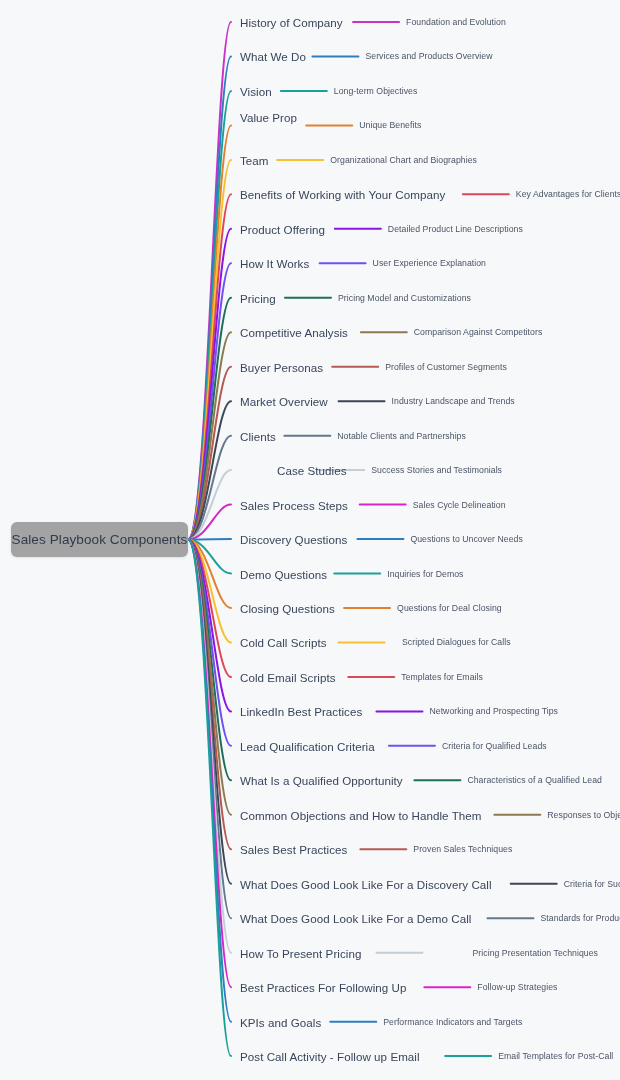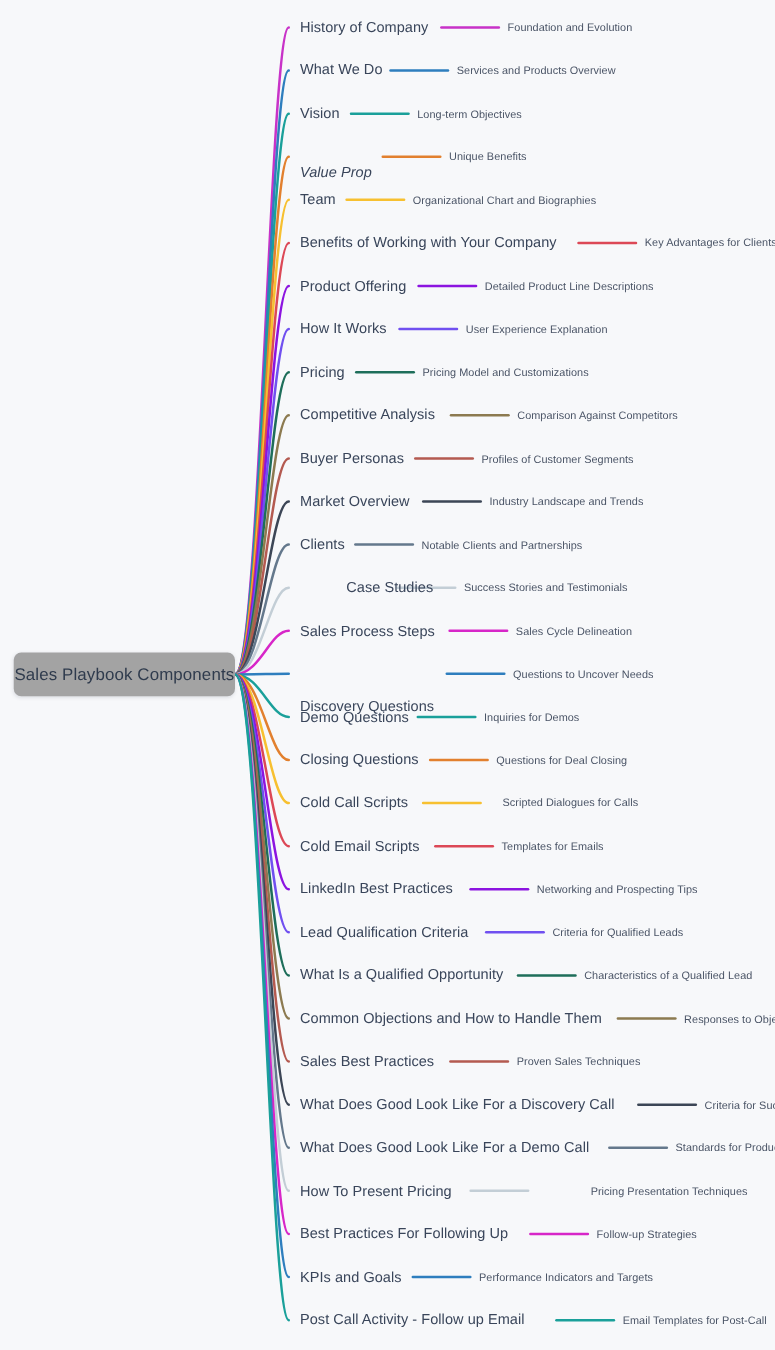--- a/index.html
+++ b/index.html
@@ -138,21 +138,21 @@
     <span class="root-node-label" style="color: rgb(47, 59, 77);">Sales Playbook Components</span>
   </div>
 
   <div id="labels-layer">
       <div class="l1-label" style="left: 240px; top: 22px;">History of Company</div>
       <div class="l2-label" style="left: 406.082px; top: 22px;">Foundation and Evolution</div>
       <div class="l1-label" style="left: 240px; top: 56.47px;">What We Do</div>
       <div class="l2-label" style="left: 365.424px; top: 56.47px;">Services and Products Overview</div>
       <div class="l1-label" style="left: 240px; top: 90.94px;">Vision</div>
       <div class="l2-label" style="left: 333.814px; top: 90.94px;">Long-term Objectives</div>
-      <div class="l1-label" style="left: 240px; top: 138px; font-style: italic;">Value Prop</div>
+      <div class="l1-label" style="left: 240px; top: 117px;">Value Prop</div>
       <div class="l2-label" style="left: 359.218px; top: 125.41px;">Unique Benefits</div>
       <div class="l1-label" style="left: 240px; top: 159.88px;">Team</div>
       <div class="l2-label" style="left: 330.276px; top: 159.88px;">Organizational Chart and Biographies</div>
       <div class="l1-label" style="left: 240px; top: 194.35px;">Benefits of Working with Your Company</div>
       <div class="l2-label" style="left: 515.818px; top: 194.35px;">Key Advantages for Clients</div>
       <div class="l1-label" style="left: 240px; top: 228.82px;">Product Offering</div>
       <div class="l2-label" style="left: 387.87px; top: 228.82px;">Detailed Product Line Descriptions</div>
       <div class="l1-label" style="left: 240px; top: 263.29px;">How It Works</div>
       <div class="l2-label" style="left: 372.616px; top: 263.29px;">User Experience Explanation</div>
       <div class="l1-label" style="left: 240px; top: 297.76px;">Pricing</div>
@@ -162,21 +162,21 @@
       <div class="l1-label" style="left: 240px; top: 366.7px;">Buyer Personas</div>
       <div class="l2-label" style="left: 385.202px; top: 366.7px;">Profiles of Customer Segments</div>
       <div class="l1-label" style="left: 240px; top: 401.17px;">Market Overview</div>
       <div class="l2-label" style="left: 391.582px; top: 401.17px;">Industry Landscape and Trends</div>
       <div class="l1-label" style="left: 240px; top: 435.64px;">Clients</div>
       <div class="l2-label" style="left: 337.294px; top: 435.64px;">Notable Clients and Partnerships</div>
       <div class="l1-label" style="left: 240px; top: 470.11px; margin-left: 37px;">Case Studies</div>
       <div class="l2-label" style="left: 371.166px; top: 470.11px;">Success Stories and Testimonials</div>
       <div class="l1-label" style="left: 240px; top: 504.58px;">Sales Process Steps</div>
       <div class="l2-label" style="left: 412.694px; top: 504.58px;">Sales Cycle Delineation</div>
-      <div class="l1-label" style="left: 240px; top: 539.05px; margin-top: 26px;">Discovery Questions</div>
+      <div class="l1-label" style="left: 240px; top: 539.05px;">Discovery Questions</div>
       <div class="l2-label" style="left: 410.432px; top: 539.05px;">Questions to Uncover Needs</div>
       <div class="l1-label" style="left: 240px; top: 573.52px;">Demo Questions</div>
       <div class="l2-label" style="left: 387.232px; top: 573.52px;">Inquiries for Demos</div>
       <div class="l1-label" style="left: 240px; top: 607.99px;">Closing Questions</div>
       <div class="l2-label" style="left: 397.092px; top: 607.99px;">Questions for Deal Closing</div>
       <div class="l1-label" style="left: 240px; top: 642.46px;">Cold Call Scripts</div>
       <div class="l2-label" style="left: 402px; top: 642.46px; text-align: center;">Scripted Dialogues for Calls</div>
       <div class="l1-label" style="left: 240px; top: 676.93px;">Cold Email Scripts</div>
       <div class="l2-label" style="left: 401.268px; top: 676.93px;">Templates for Emails</div>
       <div class="l1-label" style="left: 240px; top: 711.4px;">LinkedIn Best Practices</div>

